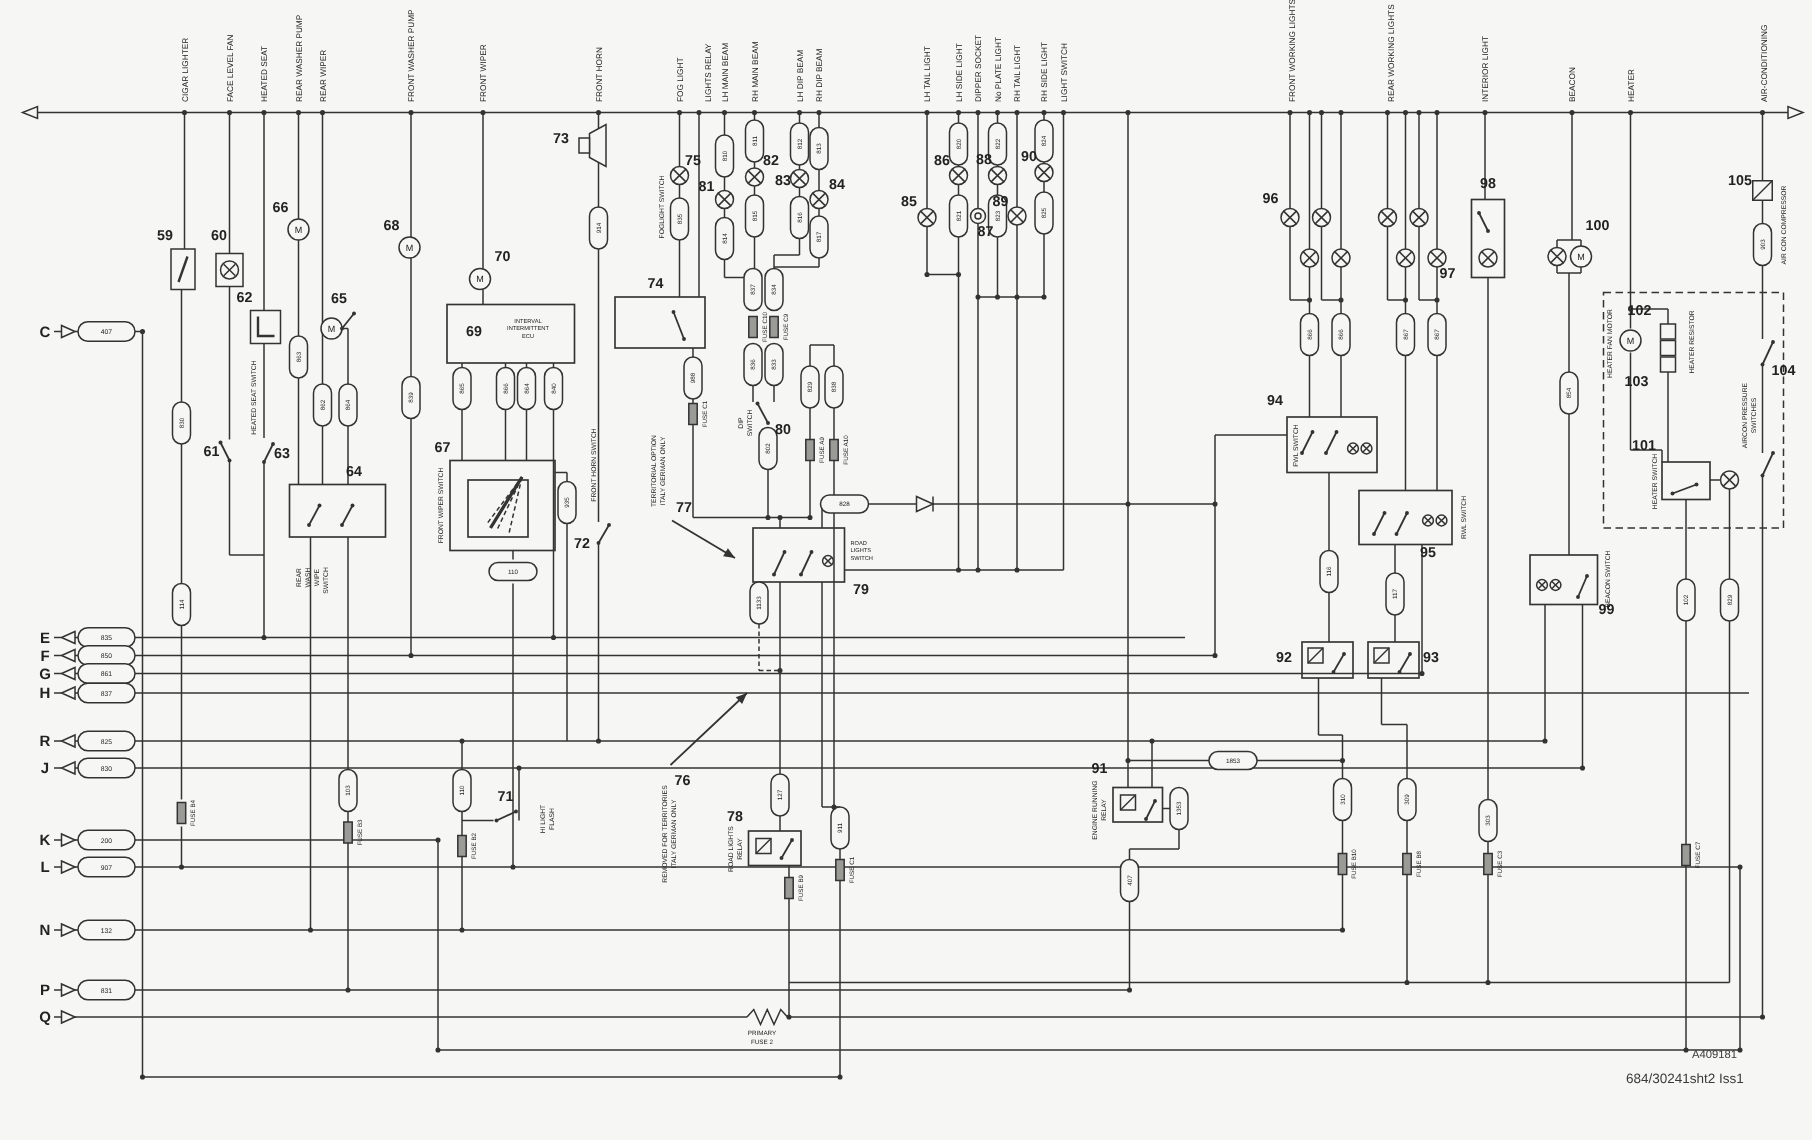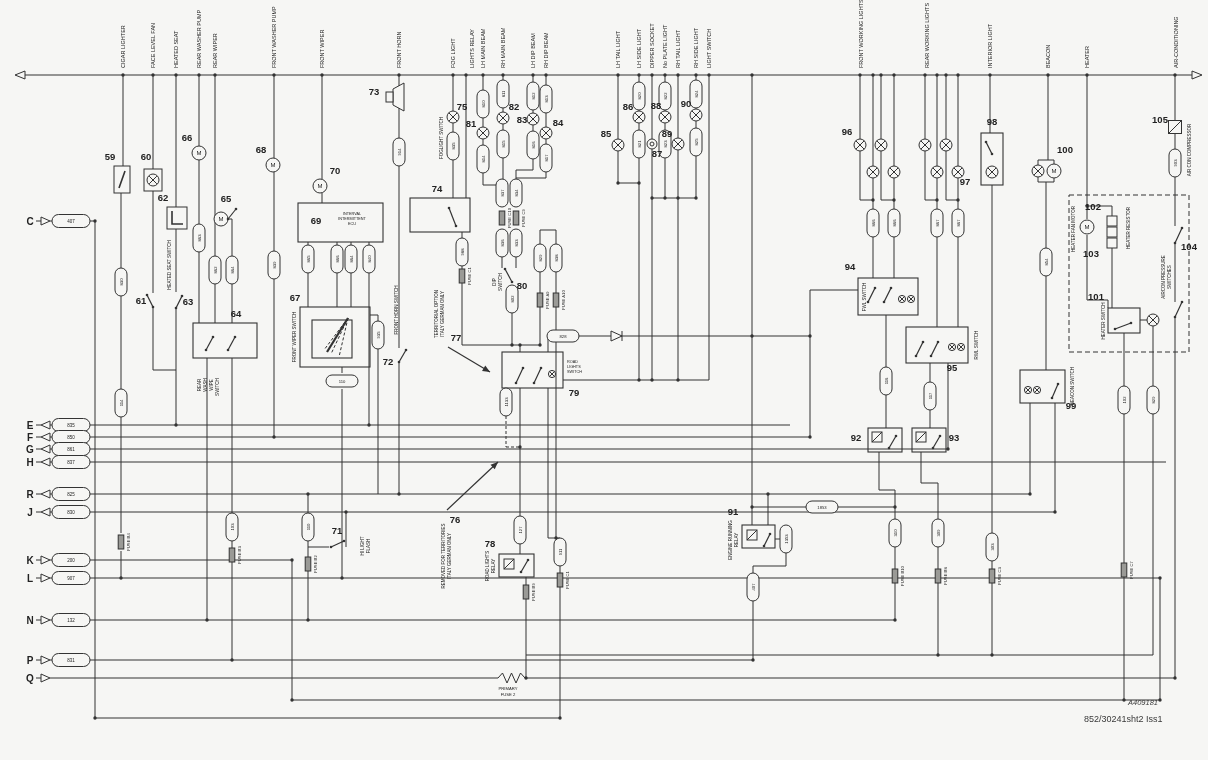--- a/index.html
+++ b/index.html
@@ -1,20 +1,20 @@
 <!DOCTYPE html>
 <html><head>
 <meta charset="utf-8">
 <style>
   html,body{margin:0;padding:0;background:#e8e8e6;}
   .stage{position:relative;width:1208px;height:760px;background:#f6f6f4;overflow:hidden;
          font-family:"Liberation Sans", sans-serif;}
   svg{position:absolute;left:0;top:0;}
   .ref{position:absolute;color:#3a3a3a;}
-  .ref1{left:1128px;top:698px;font-size:7.5px;font-style:italic;}
+  .ref1{left:1128px;top:698px;font-size:7.5px;}
   .ref2{left:1084px;top:714px;font-size:9px;}
 </style>
 </head>
 <body>
 
 <div class="stage">
   <svg id="schem" width="1208" height="760" viewBox="0 0 1208 760">
       <line x1="25" y1="75" x2="1192" y2="75" stroke="#333" stroke-width="1"></line>
       <line x1="123" y1="75" x2="123" y2="166" stroke="#333" stroke-width="1"></line>
       <line x1="121" y1="193" x2="121" y2="268" stroke="#333" stroke-width="1"></line>
@@ -881,14 +881,14 @@
       <polyline points="172,211 172,224 183,224" fill="none" stroke="#333" stroke-width="1.6"></polyline>
       <circle cx="652" cy="144" r="5" fill="#f6f6f4" stroke="#333"></circle>
       <circle cx="652" cy="144" r="2" fill="none" stroke="#333"></circle>
       <rect x="1107" y="216" width="10" height="10" fill="none" stroke="#333"></rect>
       <rect x="1107" y="227" width="10" height="10" fill="none" stroke="#333"></rect>
       <rect x="1107" y="238" width="10" height="10" fill="none" stroke="#333"></rect>
       <rect x="1168.5" y="120.5" width="13" height="13" fill="#f6f6f4" stroke="#333"></rect>
       <line x1="1168.5" y1="133.5" x2="1181.5" y2="120.5" stroke="#333" stroke-width="1"></line>
     </svg>
   <div class="ref ref1">A409181</div>
-  <div class="ref ref2">852/30241sht2 Iss1</div>
+  <div class="ref ref2">684/30241sht2 Iss1</div>
 </div>
 
 </body></html>

